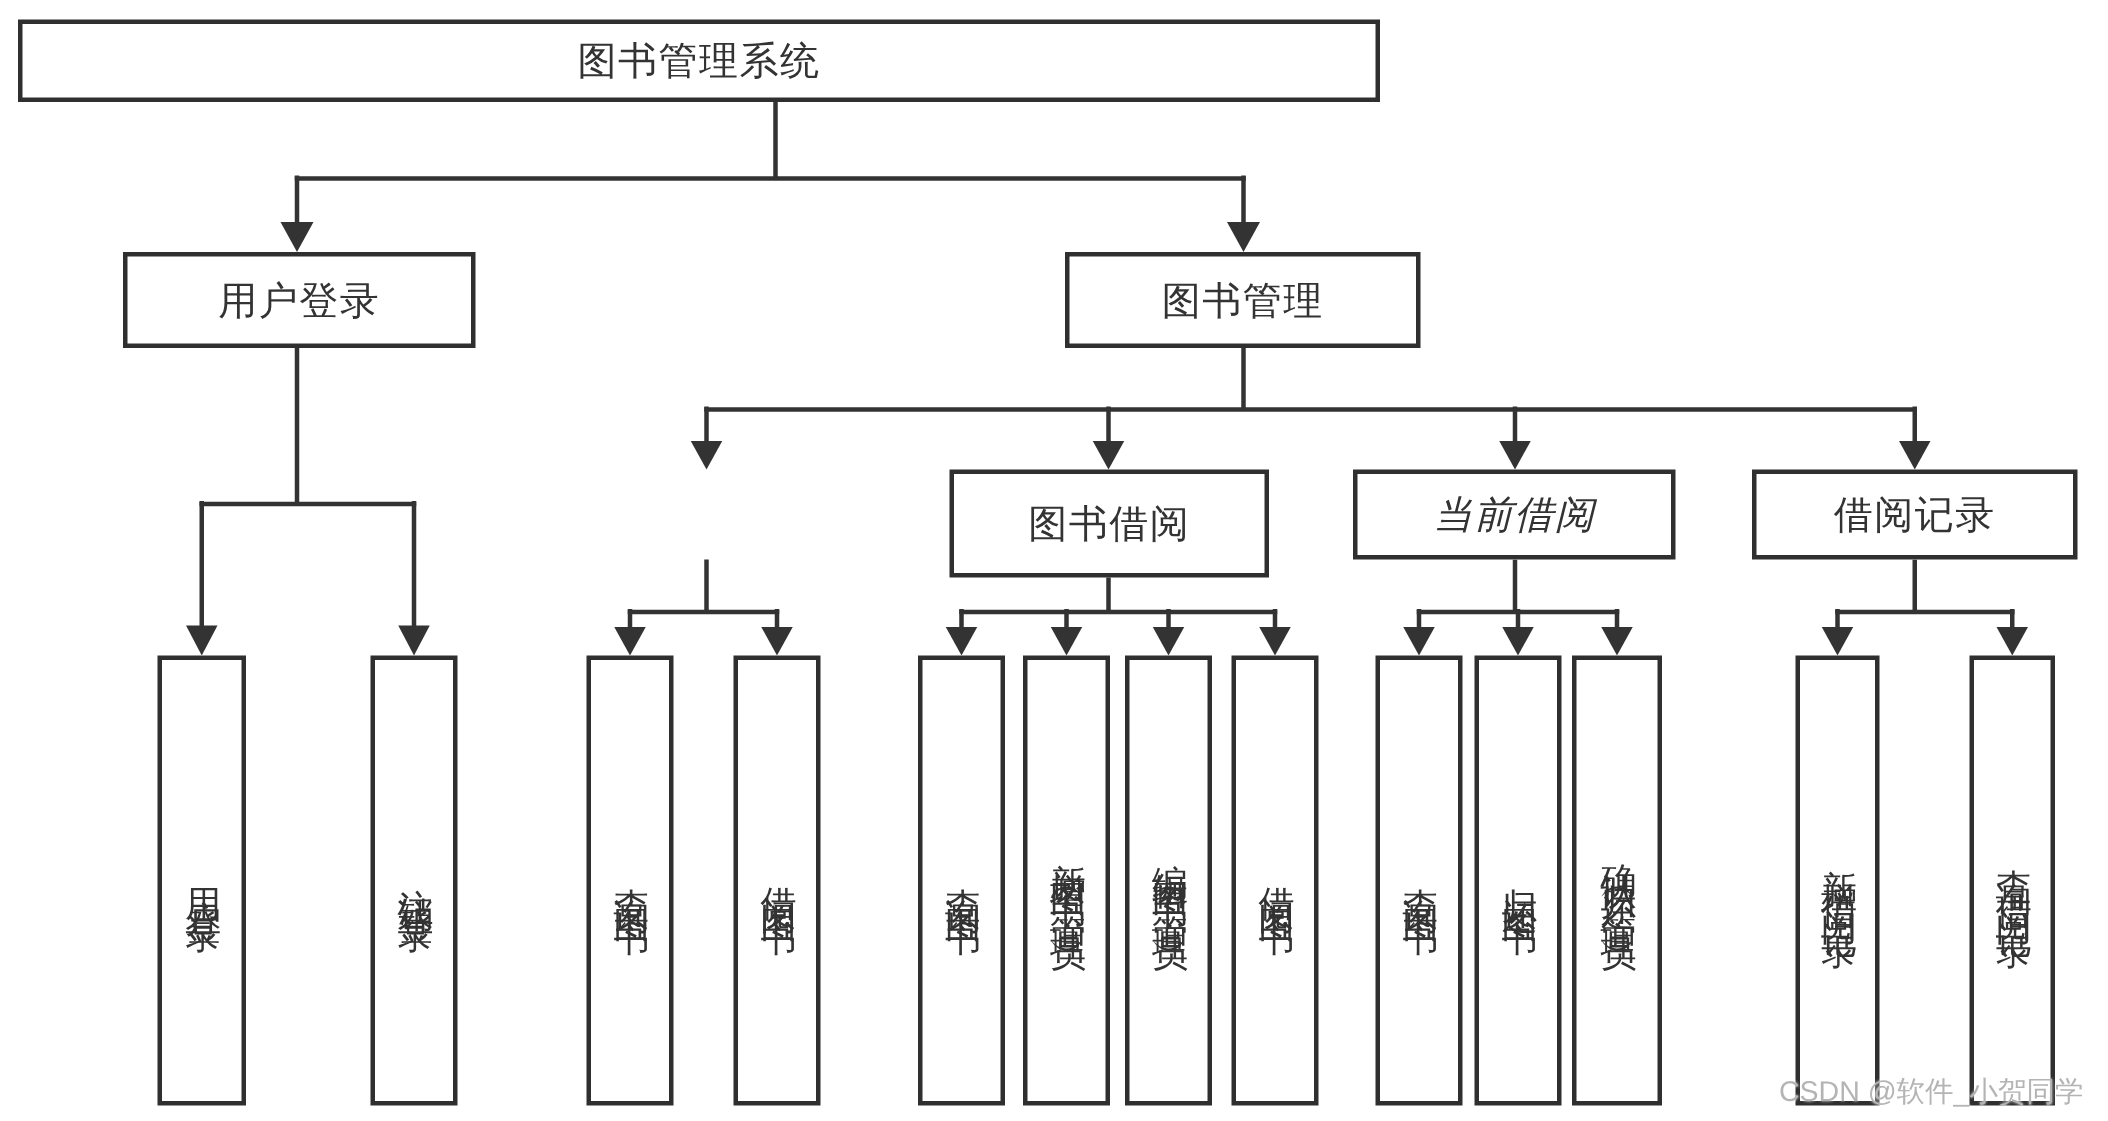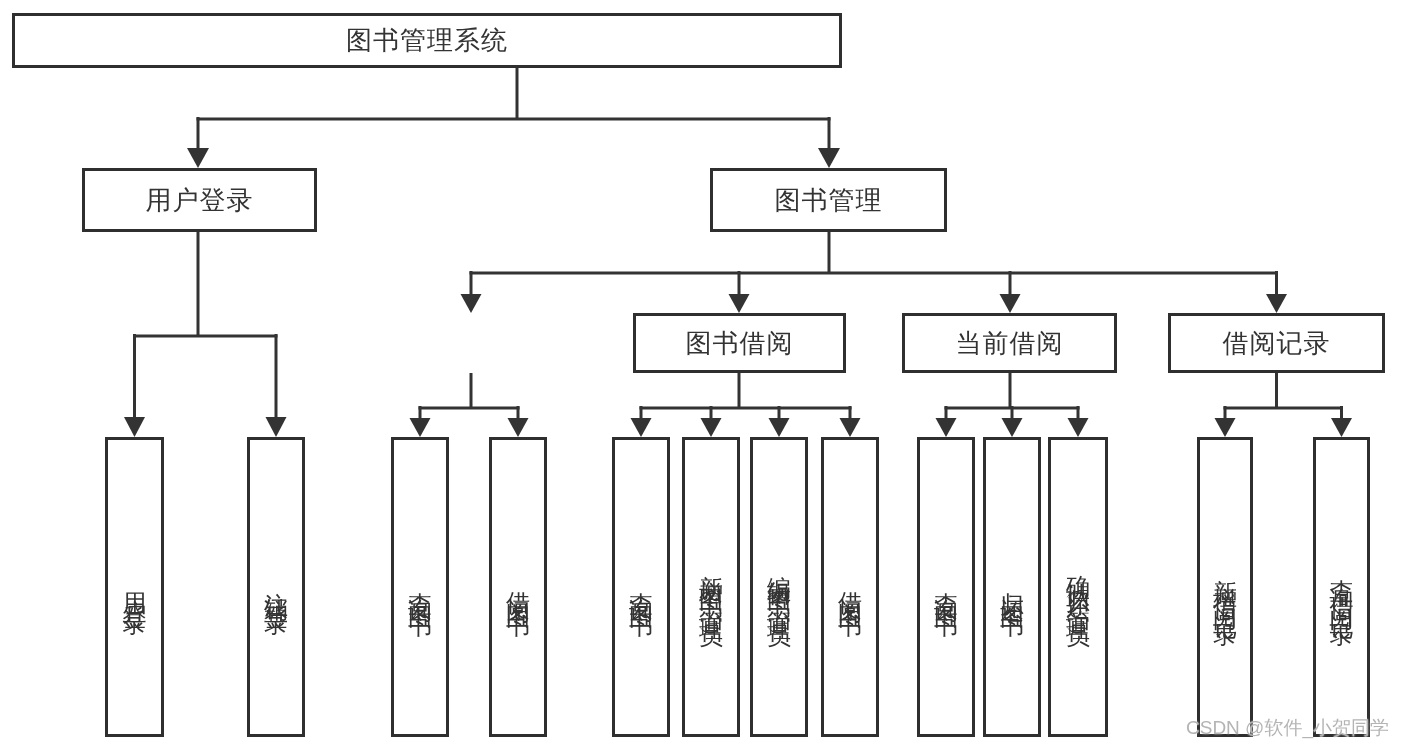--- a/index.html
+++ b/index.html
@@ -27,26 +27,26 @@
   .v span{
     writing-mode:vertical-rl;
     font-size:24px;
     line-height:1;
   }
   .ls4 span{letter-spacing:7px;}
   .ls6 span{letter-spacing:9px;}
   .ls9 span{letter-spacing:7px;}
 
   
-  .n-root{left:12px;top:13px;width:830px;height:55px;}
+  .n-root{left:12px;top:13px;width:908px;height:55px;}
   .n-user-login{left:82px;top:168px;width:235px;height:64px;}
   .n-book-mgmt{left:710px;top:168px;width:237px;height:64px;align-items:center;}
   .n-new-books{left:363px;top:313px;width:216px;height:60px;}
-  .n-book-borrow{left:633px;top:313px;width:213px;height:60px;}
-  .n-current-borrow{left:902px;top:313px;width:215px;height:60px;}
+  .n-book-borrow{left:633px;top:313px;width:213px;height:72px;}
+  .n-current-borrow{left:902px;top:313px;width:215px;height:60px;font-style:italic;}
   .n-borrow-history{left:1168px;top:313px;width:217px;height:60px;}
 
   
   .v{top:437px;height:300px;}
   .n-ul-login{left:105px;width:59px;}
   .n-ul-logout{left:247px;width:58px;}
   .n-nb-query{left:391px;width:58px;}
   .n-nb-borrow{left:489px;width:58px;}
   .n-bw-query{left:612px;width:58px;}
   .n-bw-add{left:682px;width:58px;}

